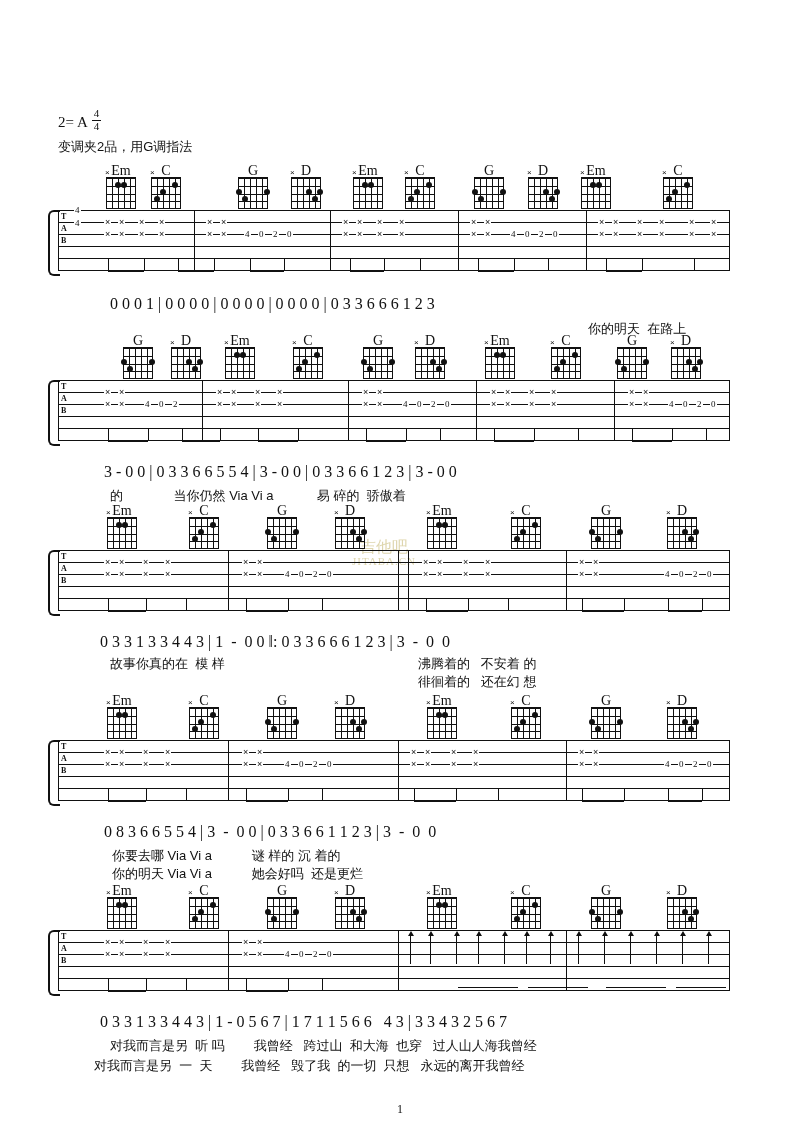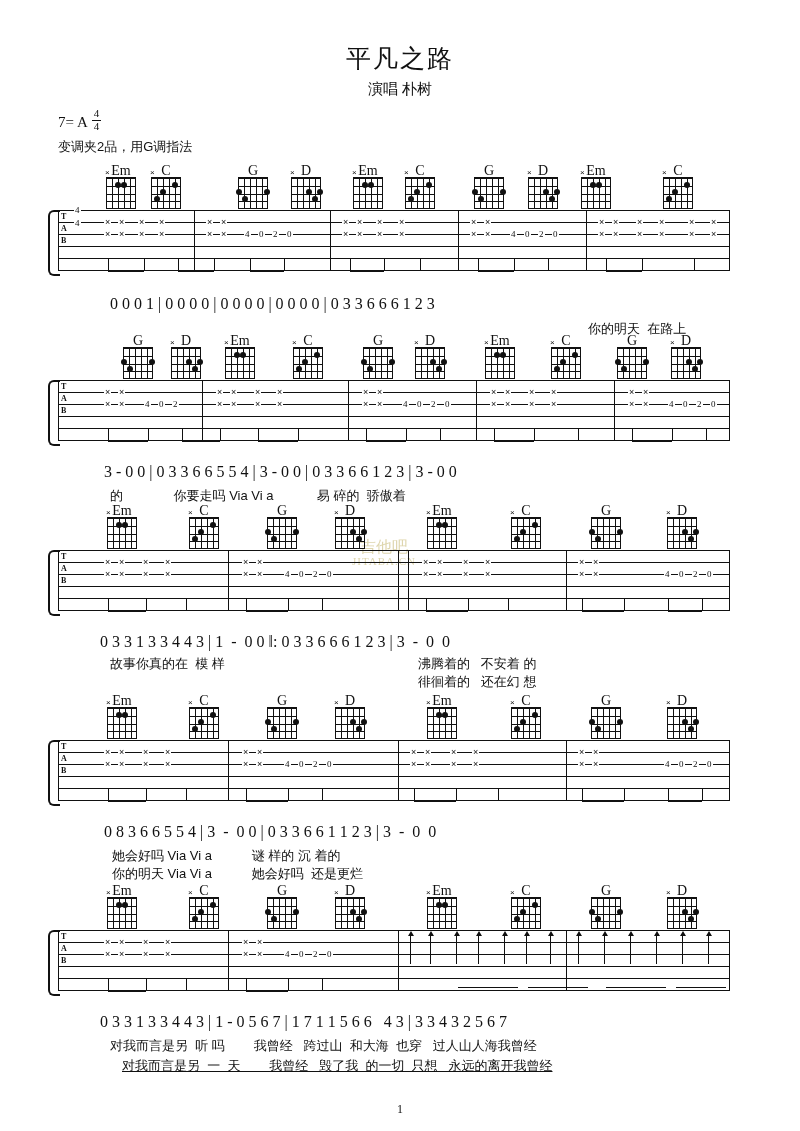--- a/index.html
+++ b/index.html
@@ -45,25 +45,23 @@
   .watermark{position:absolute;left:352px;top:540px;font-size:16px;color:#d9cfa0;font-family:"Liberation Serif",serif;text-align:center;line-height:14px;opacity:.85;}
   .watermark .w2{font-size:11px;letter-spacing:1px;}
 
   .pagenum{position:absolute;bottom:14px;left:0;width:800px;text-align:center;font-size:12px;font-family:"Liberation Serif",serif;}
 </style>
 </head>
 <body>
 
 <div class="page">
 
-  <div class="title">平凡之路</div>
-  <div class="subtitle">演唱 朴树</div>
 
   <div class="keyline">
-    <span>7= A</span><span class="frac"><span class="num">4</span><span class="den">4</span></span>
+    <span>2= A</span><span class="frac"><span class="num">4</span><span class="den">4</span></span>
   </div>
   <div class="capo">变调夹2品，用G调指法</div>
 
   <div class="watermark">
     <span>吉他吧</span>
     <div class="w2">JITABA.CN</div>
   </div>
 
   <div class="system" style="top:165px;">
 
@@ -603,21 +601,21 @@
       <div class="stem" style="left:648px;top:48px;height:13px;"></div>
       <div class="beam" style="left:50px;top:60px;width:40px;"></div>
       <div class="beam" style="left:124px;top:60px;width:38px;"></div>
       <div class="beam" style="left:200px;top:60px;width:40px;"></div>
       <div class="beam" style="left:308px;top:60px;width:40px;"></div>
       <div class="beam" style="left:436px;top:60px;width:40px;"></div>
       <div class="beam" style="left:574px;top:60px;width:40px;"></div>
     </div>
 
     <div class="numline" style="left:104px;top:128px;">3 - 0 0 | 0 3 3 6 6 5 5 4 | 3 - 0 0 | 0 3 3 6 6 1 2 3 | 3 - 0 0</div>
-    <div class="lyric" style="left:110px;top:152px;">的              你要走吗 Via Vi a            易 碎的  骄傲着</div>
+    <div class="lyric" style="left:110px;top:152px;">的              当你仍然 Via Vi a            易 碎的  骄傲着</div>
   </div>
 
   <div class="system" style="top:505px;">
     <div class="chord" style="left:104px;top:0;">
       <div class="nm">Em</div>
       <div class="grid">
         <span class="mk" style="left:-1px;">×</span>
         <div class="v" style="left:0"></div>
           <div class="v" style="left:6px"></div>
           <div class="v" style="left:12px"></div>
@@ -1050,21 +1048,21 @@
       <div class="stem" style="left:610px;top:48px;height:13px;"></div>
       <div class="stem" style="left:644px;top:48px;height:13px;"></div>
       <div class="beam" style="left:50px;top:60px;width:38px;"></div>
       <div class="beam" style="left:188px;top:60px;width:42px;"></div>
       <div class="beam" style="left:356px;top:60px;width:42px;"></div>
       <div class="beam" style="left:524px;top:60px;width:42px;"></div>
       <div class="beam" style="left:610px;top:60px;width:34px;"></div>
     </div>
 
     <div class="numline" style="left:104px;top:128px;">0 8 3 6 6 5 5 4 | 3  -  0 0 | 0 3 3 6 6 1 1 2 3 | 3  -  0  0</div>
-    <div class="lyric" style="left:112px;top:152px;">她会好吗 Via Vi a           谜 样的 沉 着的</div>
+    <div class="lyric" style="left:112px;top:152px;">你要去哪 Via Vi a           谜 样的 沉 着的</div>
     <div class="lyric" style="left:112px;top:170px;">你的明天 Via Vi a           她会好吗  还是更烂</div>
   </div>
 
   <div class="system" style="top:885px;">
     <div class="chord" style="left:104px;top:0;">
       <div class="nm">Em</div>
       <div class="grid">
         <span class="mk" style="left:-1px;">×</span>
         <div class="v" style="left:0"></div>
           <div class="v" style="left:6px"></div>
@@ -1265,17 +1263,17 @@
       <div class="beam" style="left:50px;top:60px;width:38px;"></div>
       <div class="beam" style="left:188px;top:60px;width:42px;"></div>
       <div class="beam" style="left:400px;top:57px;width:60px;height:1px;"></div>
       <div class="beam" style="left:470px;top:57px;width:60px;height:1px;"></div>
       <div class="beam" style="left:548px;top:57px;width:60px;height:1px;"></div>
       <div class="beam" style="left:618px;top:57px;width:50px;height:1px;"></div>
     </div>
 
     <div class="numline" style="left:100px;top:128px;">0 3 3 1 3 3 4 4 3 | 1 - 0 5 6 7 | 1 7 1 1 5 6 6   4 3 | 3 3 4 3 2 5 6 7</div>
     <div class="lyric" style="left:110px;top:152px;">对我而言是另  听 吗        我曾经   跨过山  和大海  也穿   过人山人海我曾经</div>
-    <div class="lyric" style="left:122px;top:172px;text-decoration:underline;">对我而言是另  一  天        我曾经   毁了我  的一切  只想   永远的离开我曾经</div>
+    <div class="lyric" style="left:94px;top:172px;">对我而言是另  一  天        我曾经   毁了我  的一切  只想   永远的离开我曾经</div>
   </div>
 
   <div class="pagenum">1</div>
 </div>
 
 </body></html>

